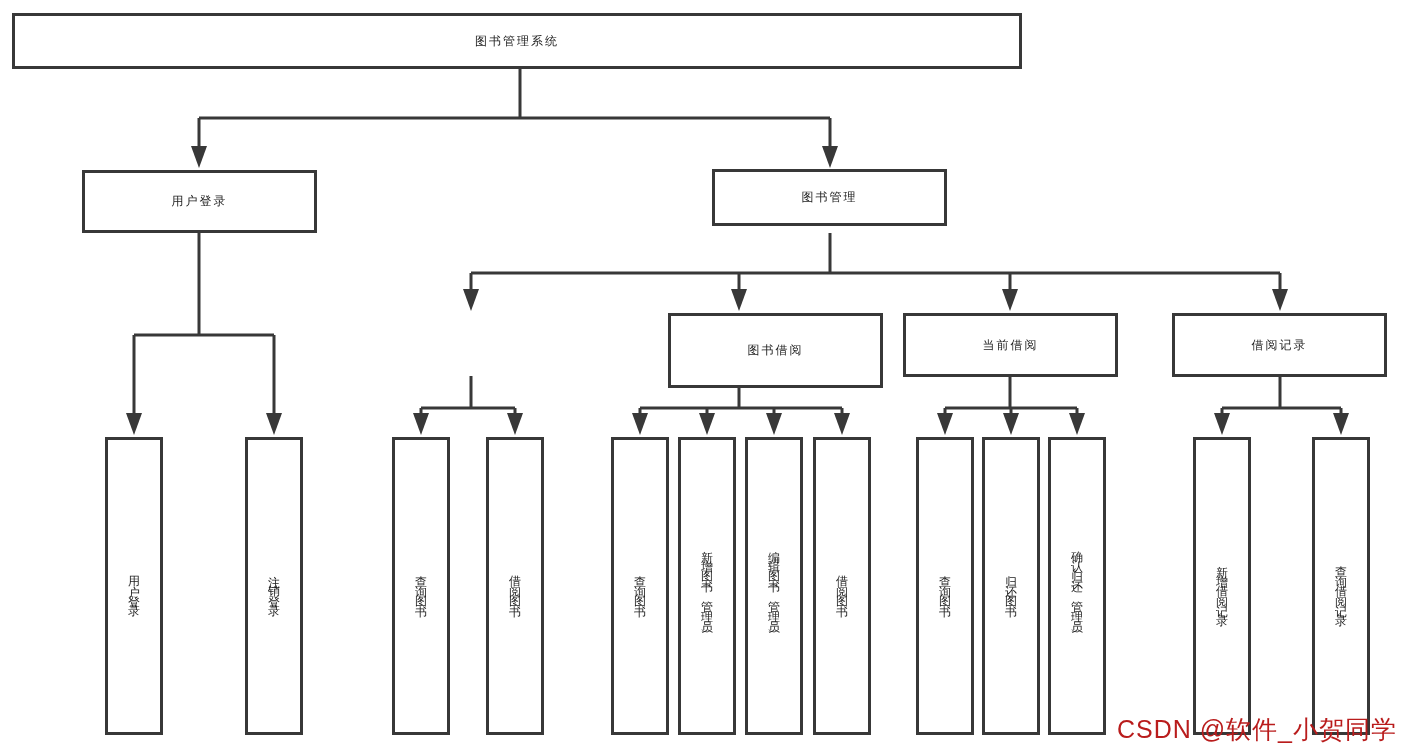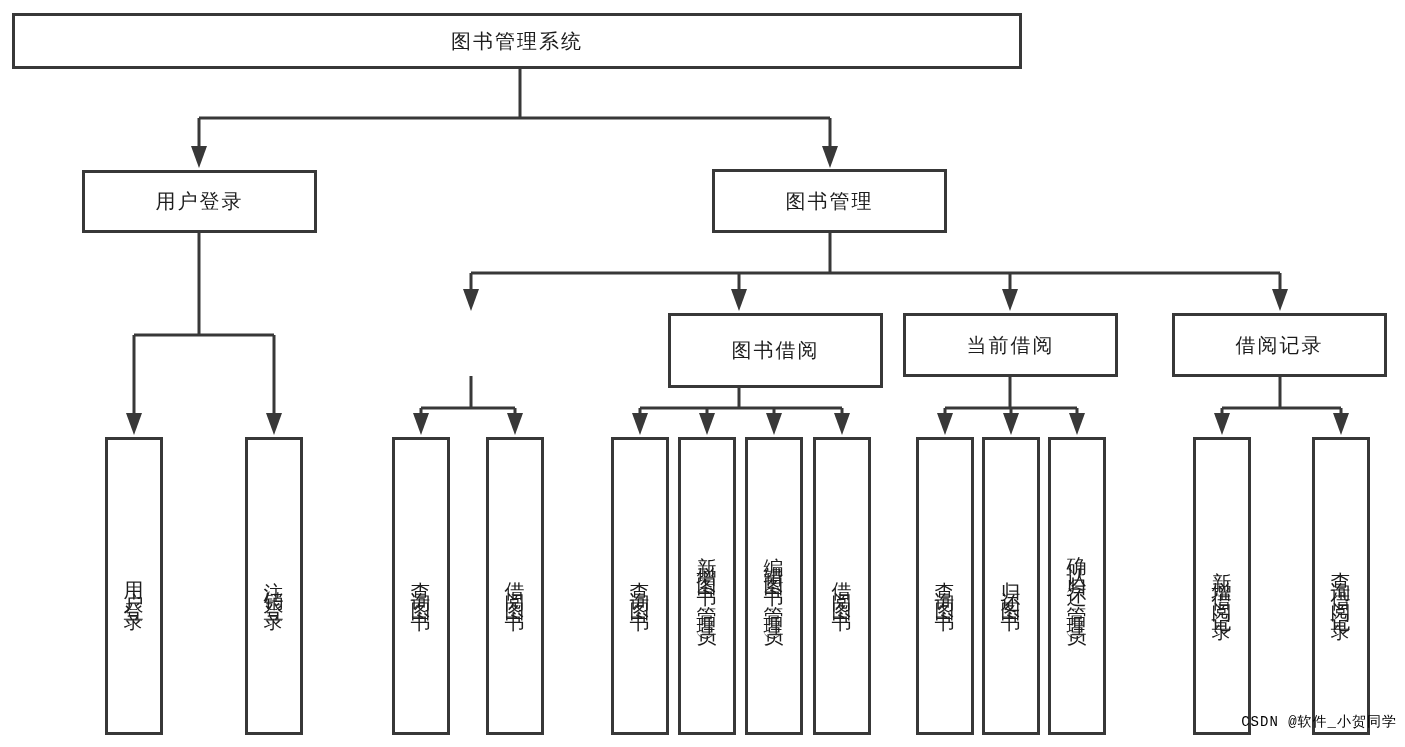--- a/index.html
+++ b/index.html
@@ -13,41 +13,40 @@
   #wires{position:absolute;left:0;top:0;width:1405px;height:747px;}
   .node{
     position:absolute;
     box-sizing:border-box;
     background:#ffffff;
     border:3px solid #383838;
     display:flex;
     align-items:center;
     justify-content:center;
     color:#1c1c1c;
-    font-size:20px;
+    font-size:12px;
   }
   .node.h span{
     letter-spacing:2px;
     white-space:nowrap;
   }
   .node.v span{
     writing-mode:vertical-rl;
     text-orientation:mixed;
     letter-spacing:10px;
     line-height:1;
   }
   #watermark{
     position:absolute;
     top:713px;
     right:8px;
-    font-size:14px;
+    font-size:25px;
     letter-spacing:1px;
-    color:#000000;
+    color:#b91c1c;
     white-space:nowrap;
-    font-family:Liberation Mono, monospace;
   }
 </style>
 </head>
 <body>
 
 <div id="canvas">
 
   <svg id="wires" viewBox="0 0 1405 747" xmlns="http://www.w3.org/2000/svg">
     <path fill="none" stroke="#383838" stroke-width="3" d="M520 69 V118 M199 118 H830 M199 118 V150 M830 118 V150
              M199 233 V335 M134 335 H274 M134 335 V418 M274 335 V418
@@ -79,21 +78,21 @@
     </g>
   </svg>
 
   <div class="node h" style="left:12px;top:13px;width:1010px;height:56px">
     <span>图书管理系统</span>
   </div>
 
   <div class="node h" style="left:82px;top:170px;width:235px;height:63px">
     <span>用户登录</span>
   </div>
-  <div class="node h" style="left:712px;top:169px;width:235px;height:64px">
+  <div class="node h" style="left:712px;top:169px;width:235px;height:57px">
     <span>图书管理</span>
   </div>
 
   <div class="node h" style="left:668px;top:313px;width:215px;height:75px">
     <span>图书借阅</span>
   </div>
   <div class="node h" style="left:1172px;top:313px;width:215px;height:64px">
     <span>借阅记录</span>
   </div>
   <div class="node h" style="left:903px;top:313px;width:215px;height:64px">

